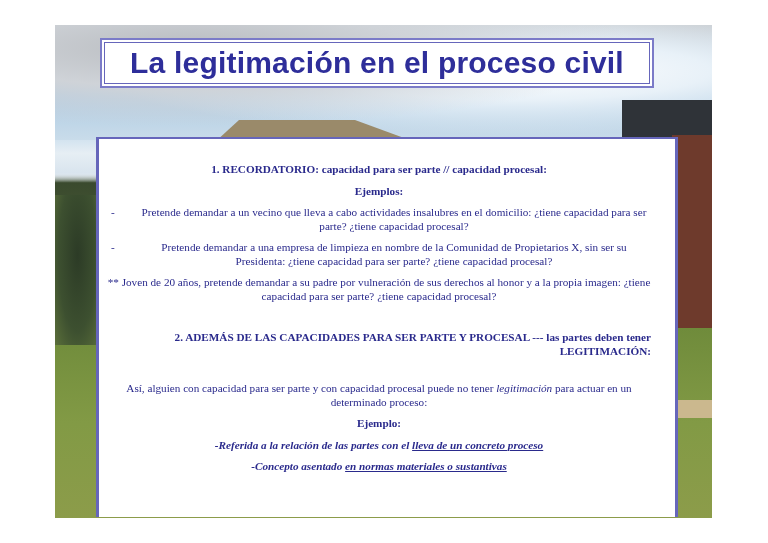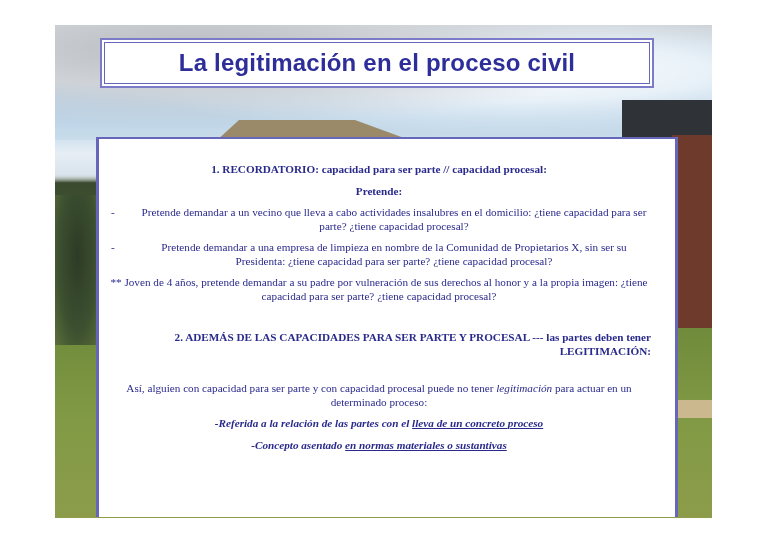--- a/index.html
+++ b/index.html
@@ -20,21 +20,21 @@
   .bg .trees-left { position:absolute; left:0; top:170px; width:45px; height:150px; background:radial-gradient(ellipse at 50% 40%, #2c3b26 0%, #3d5030 60%, #5b6f3a 100%); }
   .bg .grass { position:absolute; left:0; bottom:0; width:100%; height:190px; background:linear-gradient(180deg,#6f8b3b 0%, #829a45 50%, #8c9c4a 100%); }
   .bg .path { position:absolute; right:0; top:375px; width:40px; height:18px; background:#cbb88e; }
 
   .title-box {
     position:absolute; left:100px; top:38px; width:550px; height:46px;
     background:#ffffff; border:2px solid #7b7bc8; box-shadow: inset 0 0 0 2px #ffffff, inset 0 0 0 3px #6666bb;
     display:flex; align-items:center; justify-content:center;
   }
   .title-box .title {
-    font-family:"Liberation Sans", sans-serif; font-weight:bold; font-size:24px; color:#2e2e9a; letter-spacing:0.2px;text-align:right;
+    font-family:"Liberation Sans", sans-serif; font-weight:bold; font-size:30px; color:#2e2e9a; letter-spacing:0.2px;text-align:right;
   }
   .content-box {
     position:absolute; left:96px; top:137px; width:582px; height:380px;
     background:#ffffff; border-left:3px solid #6666bb; border-top:2px solid #6666bb; border-right:3px solid #6666bb;
     box-sizing:border-box; padding:24px 24px 0 8px; color:#2a2a8c; font-size:11.2px; line-height:13.5px;
   }
   .p { text-align:center; margin:0 0 8px 0; }
   .b { font-weight:bold; }
   .dash-row { display:flex; margin:0 0 8px 0; }
   .dash-row .dash { width:26px; flex:none; text-align:left; padding-left:4px; }
@@ -57,34 +57,35 @@
   <div class="trees-left"></div>
   <div class="path"></div>
 </div>
 
 <div class="title-box">
   <span class="title">La legitimación en el proceso civil</span>
 </div>
 
 <div class="content-box">
   <p class="p b">1. RECORDATORIO: capacidad para ser parte // capacidad procesal:</p>
-  <p class="p b">Pretende:</p>
+  <p class="p b">Ejemplos:</p>
 
   <div class="dash-row">
     <span class="dash">-</span>
     <span class="txt">Pretende demandar a un vecino que lleva a cabo actividades insalubres en el domicilio: ¿tiene capacidad para ser parte? ¿tiene capacidad procesal?</span>
   </div>
   <div class="dash-row">
     <span class="dash">-</span>
     <span class="txt">Pretende demandar a una empresa de limpieza en nombre de la Comunidad de Propietarios X, sin ser su Presidenta: ¿tiene capacidad para ser parte? ¿tiene capacidad procesal?</span>
   </div>
 
-  <p class="p">** Joven de 4 años, pretende demandar a su padre por vulneración de sus derechos al honor y a la propia imagen: ¿tiene capacidad para ser parte? ¿tiene capacidad procesal?</p>
+  <p class="p">** Joven de 20 años, pretende demandar a su padre por vulneración de sus derechos al honor y a la propia imagen: ¿tiene capacidad para ser parte? ¿tiene capacidad procesal?</p>
 
   <div class="gap"></div>
   <p class="section2">2. ADEMÁS DE LAS CAPACIDADES PARA SER PARTE Y PROCESAL --- las partes deben tener LEGITIMACIÓN:</p>
 
   <p class="p"><span>Así, alguien con capacidad para ser parte y con capacidad procesal puede no tener </span><span class="it">legitimación</span><span> para actuar en un determinado proceso:</span></p>
 
+  <p class="p b">Ejemplo:</p>
 
   <p class="p bi"><span>-Referida a la relación de las partes con el </span><span class="u">lleva de un concreto proceso</span></p>
   <p class="p bi"><span>-Concepto asentado </span><span class="u">en normas materiales o sustantivas</span></p>
 </div>
 
 </body></html>

